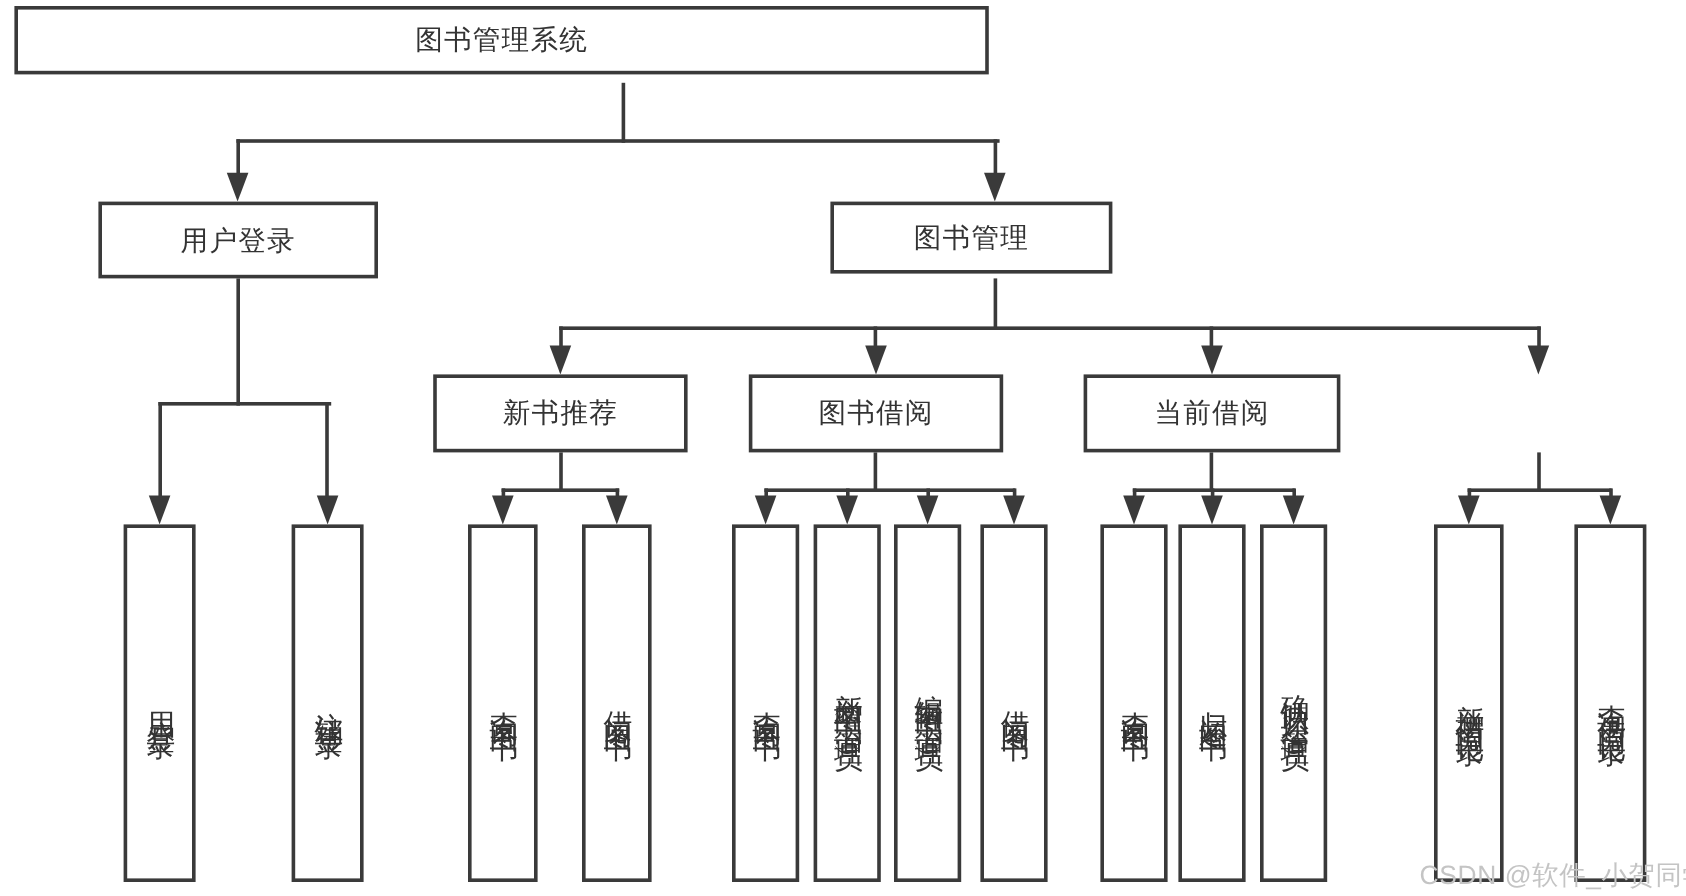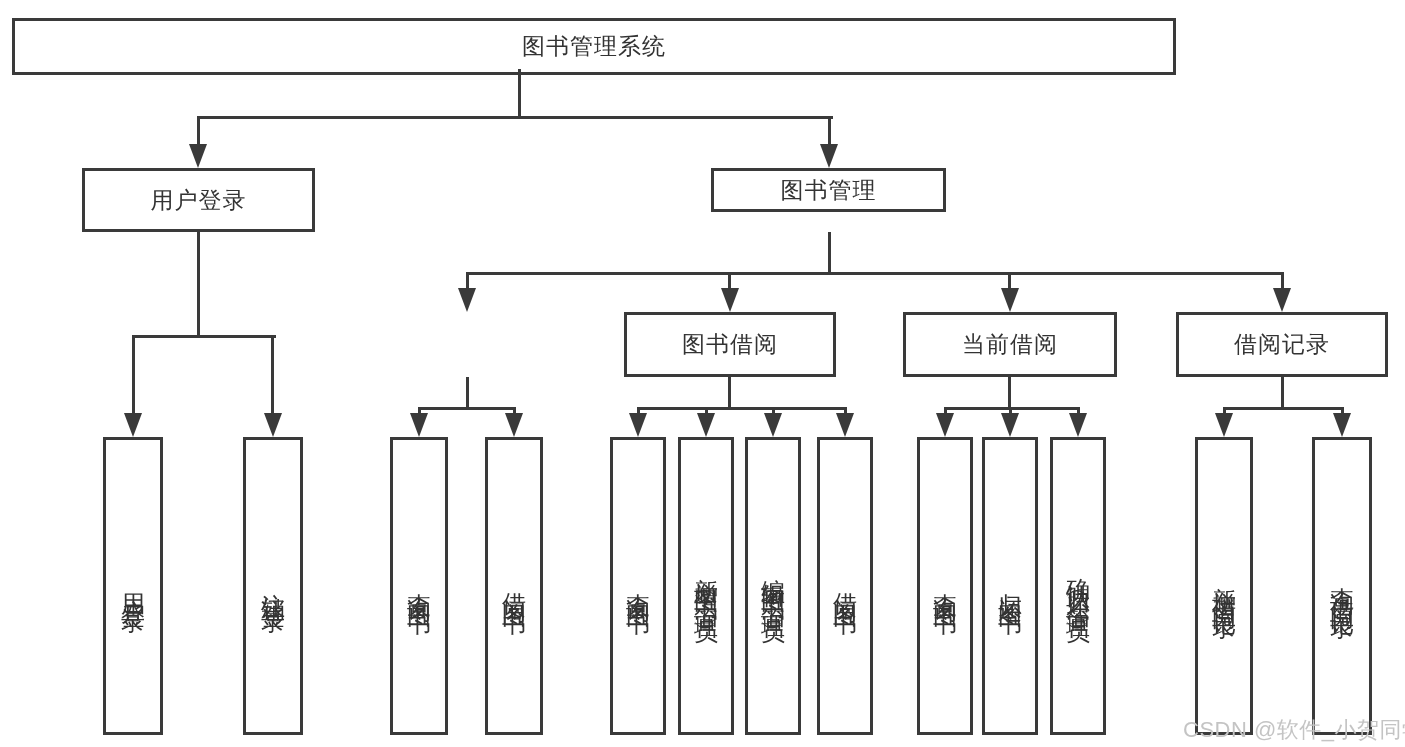--- a/index.html
+++ b/index.html
@@ -30,35 +30,35 @@
   .watermark{
     position:absolute;left:1183px;top:715px;color:var(--watermark);
     font-size:22px;letter-spacing:0.5px;z-index:9;white-space:nowrap;
   }
 </style>
 </head>
 <body>
 
 <div class="canvas">
 
-  <div class="box" style="left:12px;top:18px;width:1164px;height:57px">
+  <div class="box" style="left:12px;top:5px;width:812px;height:57px">
     <span>图书管理系统</span>
   </div>
 
   <div class="vl" style="left:518px;top:69px;height:50px"></div>
   <div class="hl" style="left:197px;top:116px;width:636px"></div>
   <div class="vl" style="left:197px;top:116px;height:30px"></div>
   <div class="arw" style="left:189px;top:144px"></div>
   <div class="vl" style="left:828px;top:116px;height:30px"></div>
   <div class="arw" style="left:820px;top:144px"></div>
 
   <div class="box" style="left:82px;top:168px;width:233px;height:64px">
     <span>用户登录</span>
   </div>
-  <div class="box" style="left:711px;top:168px;width:235px;height:44px">
+  <div class="box" style="left:692px;top:168px;width:235px;height:60px">
     <span>图书管理</span>
   </div>
 
   <div class="vl" style="left:197px;top:232px;height:106px"></div>
   <div class="hl" style="left:132px;top:335px;width:144px"></div>
   <div class="vl" style="left:132px;top:335px;height:80px"></div>
   <div class="arw" style="left:124px;top:413px"></div>
   <div class="vl" style="left:271px;top:335px;height:80px"></div>
   <div class="arw" style="left:264px;top:413px"></div>
 
@@ -66,28 +66,28 @@
   <div class="hl" style="left:466px;top:272px;width:818px"></div>
   <div class="vl" style="left:466px;top:272px;height:20px"></div>
   <div class="arw" style="left:458px;top:288px"></div>
   <div class="vl" style="left:728px;top:272px;height:20px"></div>
   <div class="arw" style="left:721px;top:288px"></div>
   <div class="vl" style="left:1008px;top:272px;height:20px"></div>
   <div class="arw" style="left:1001px;top:288px"></div>
   <div class="vl" style="left:1281px;top:272px;height:20px"></div>
   <div class="arw" style="left:1273px;top:288px"></div>
 
+  <div class="box" style="left:361px;top:312px;width:212px;height:65px">
+    <span>新书推荐</span>
+  </div>
   <div class="box" style="left:903px;top:312px;width:214px;height:65px">
     <span>当前借阅</span>
   </div>
   <div class="box" style="left:624px;top:312px;width:212px;height:65px">
     <span>图书借阅</span>
-  </div>
-  <div class="box" style="left:1176px;top:312px;width:212px;height:65px">
-    <span>借阅记录</span>
   </div>
 
   <div class="vl" style="left:466px;top:377px;height:32px"></div>
   <div class="hl" style="left:418px;top:407px;width:98px"></div>
   <div class="vl" style="left:418px;top:407px;height:10px"></div>
   <div class="arw" style="left:410px;top:413px"></div>
   <div class="vl" style="left:513px;top:407px;height:10px"></div>
   <div class="arw" style="left:505px;top:413px"></div>
 
   <div class="vl" style="left:728px;top:377px;height:32px"></div>

